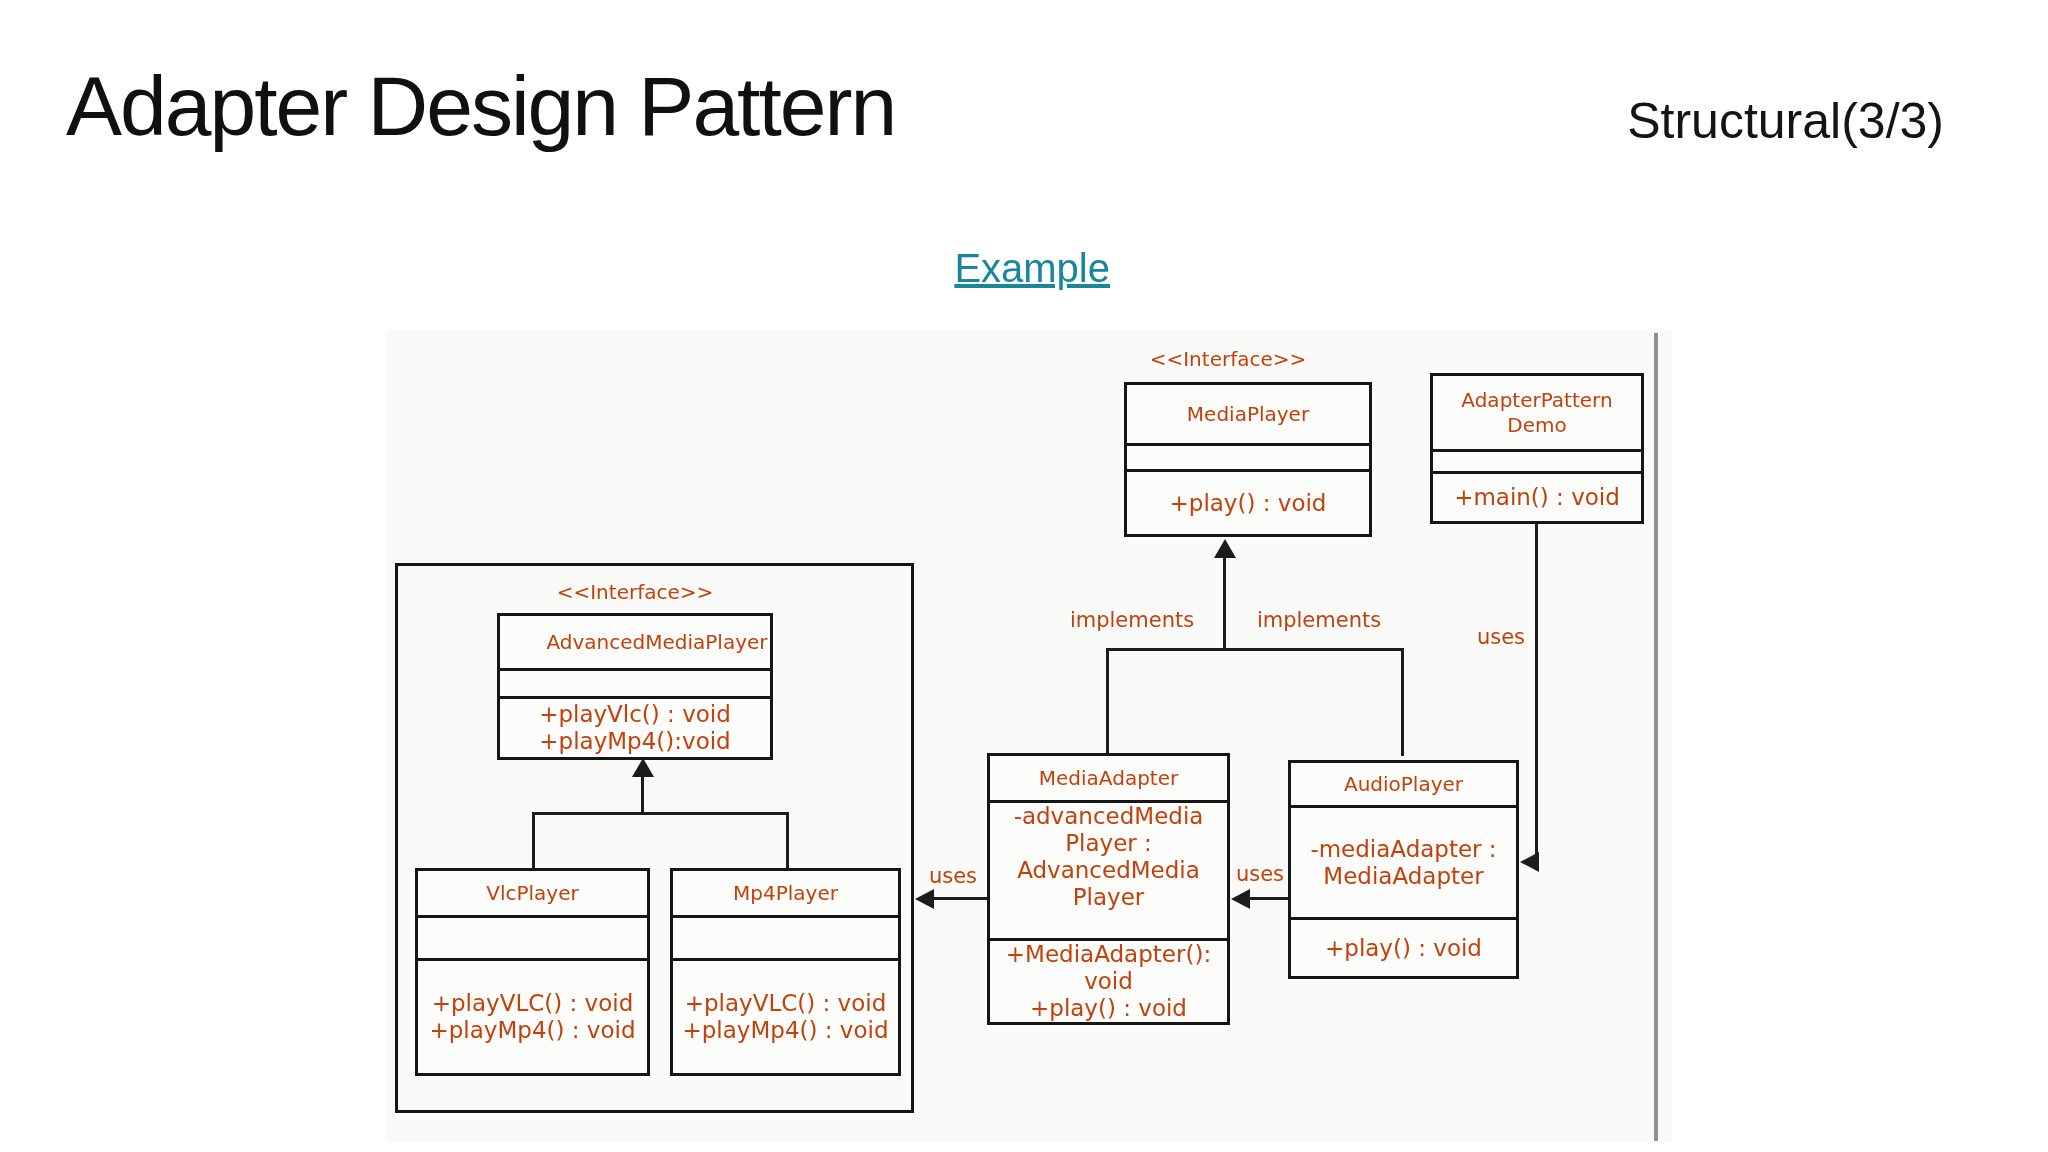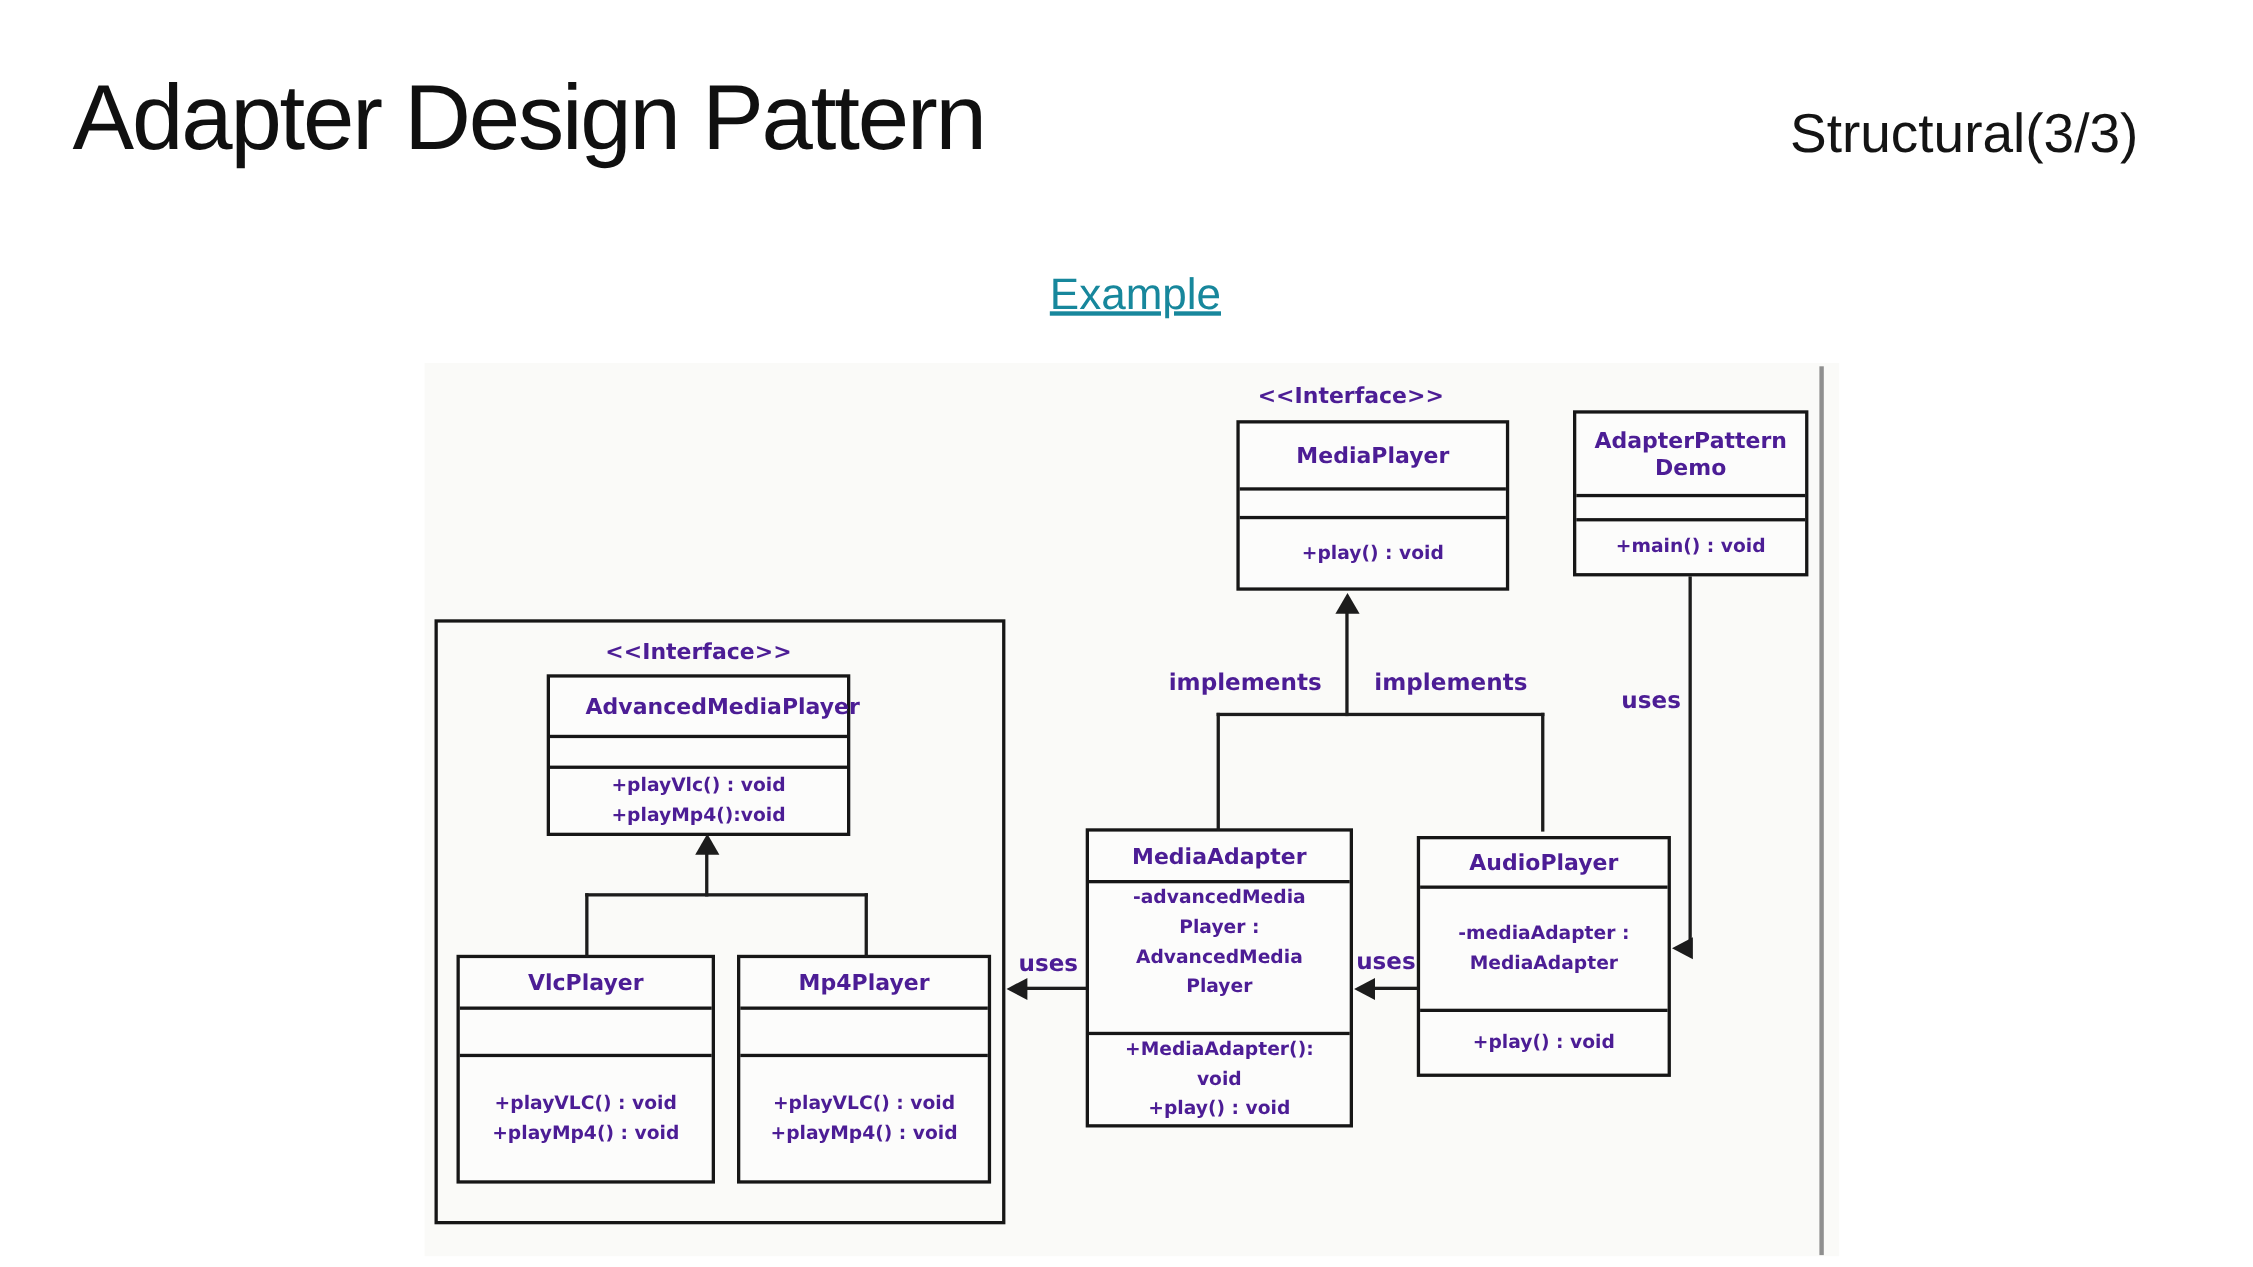--- a/index.html
+++ b/index.html
@@ -10,28 +10,28 @@
   
   .slide-title{left:66px;top:58px;font-size:84px;font-weight:400;letter-spacing:-2px;color:#101010;}
   .slide-subtitle{right:104px;top:92px;font-size:50px;color:#141414;}
   .example-wrap{left:700px;top:246px;width:410px;text-align:right;}
   .example-link{font-size:40px;color:#17879c;text-decoration:underline;cursor:pointer;}
 
   
   .diagram-bg{left:386px;top:330px;width:1286px;height:812px;background:#fafaf8;}
   .gray-rule{left:1654px;top:333px;width:4px;height:808px;background:#8f8f8f;}
 
-  .uml-font{font-family:"DejaVu Sans",sans-serif;color:#4c1d95;font-weight:bold;}
+  .uml-font{font-family:"DejaVu Sans",sans-serif;color:#c2410c;font-weight:normal;}
 
   .class-box{border:3px solid #161616;background:#fcfcfb;box-sizing:border-box;
              display:flex;flex-direction:column;}
   .comp{box-sizing:border-box;display:flex;flex-direction:column;justify-content:center;
         align-items:center;text-align:center;}
   .comp + .comp{border-top:3px solid #161616;}
-  .comp .ln{font-size:17px;line-height:27px;white-space:nowrap;}
+  .comp .ln{font-size:23px;line-height:27px;white-space:nowrap;}
   .class-name{font-size:20px;line-height:25px;}
   .stereotype{font-size:20px;text-align:center;}
 
   .edge{background:#1c1c1c;}
   .edge-label{font-size:21px;text-align:center;white-space:nowrap;}
 
   .arrow-up{width:0;height:0;border-left:11px solid transparent;
             border-right:11px solid transparent;border-bottom:19px solid #1c1c1c;}
   .arrow-left{width:0;height:0;border-top:10px solid transparent;
               border-bottom:10px solid transparent;border-right:19px solid #1c1c1c;}

